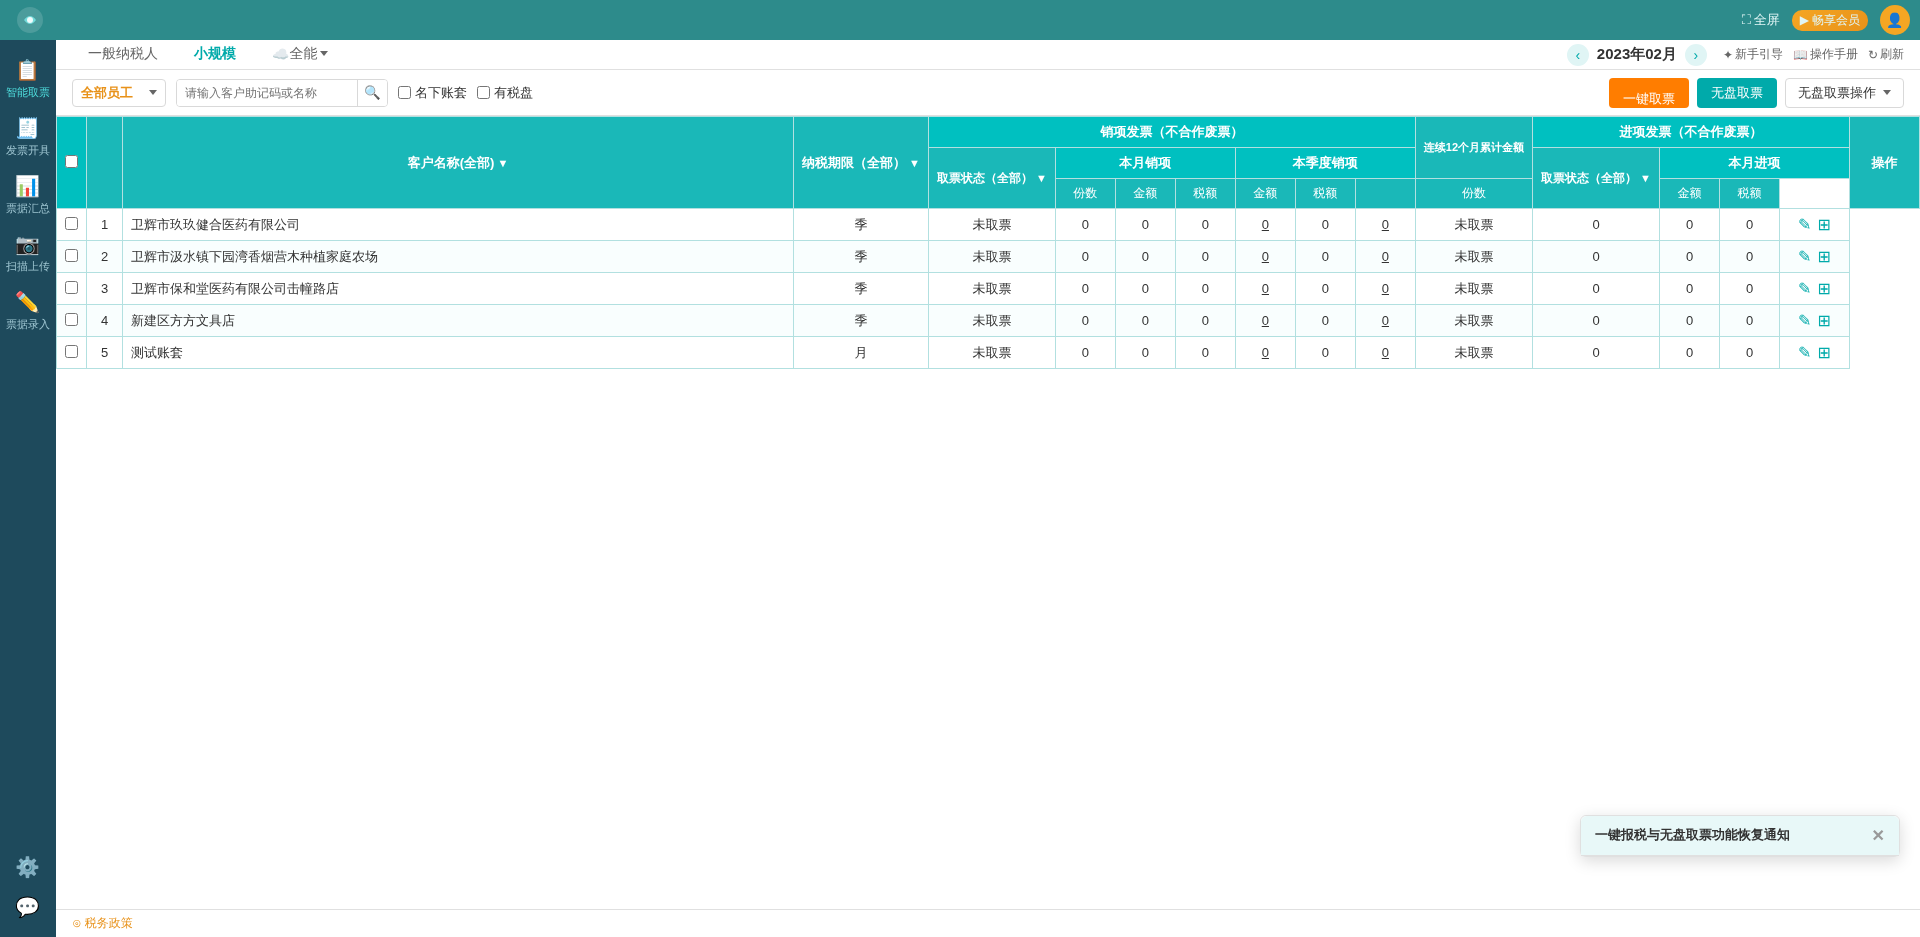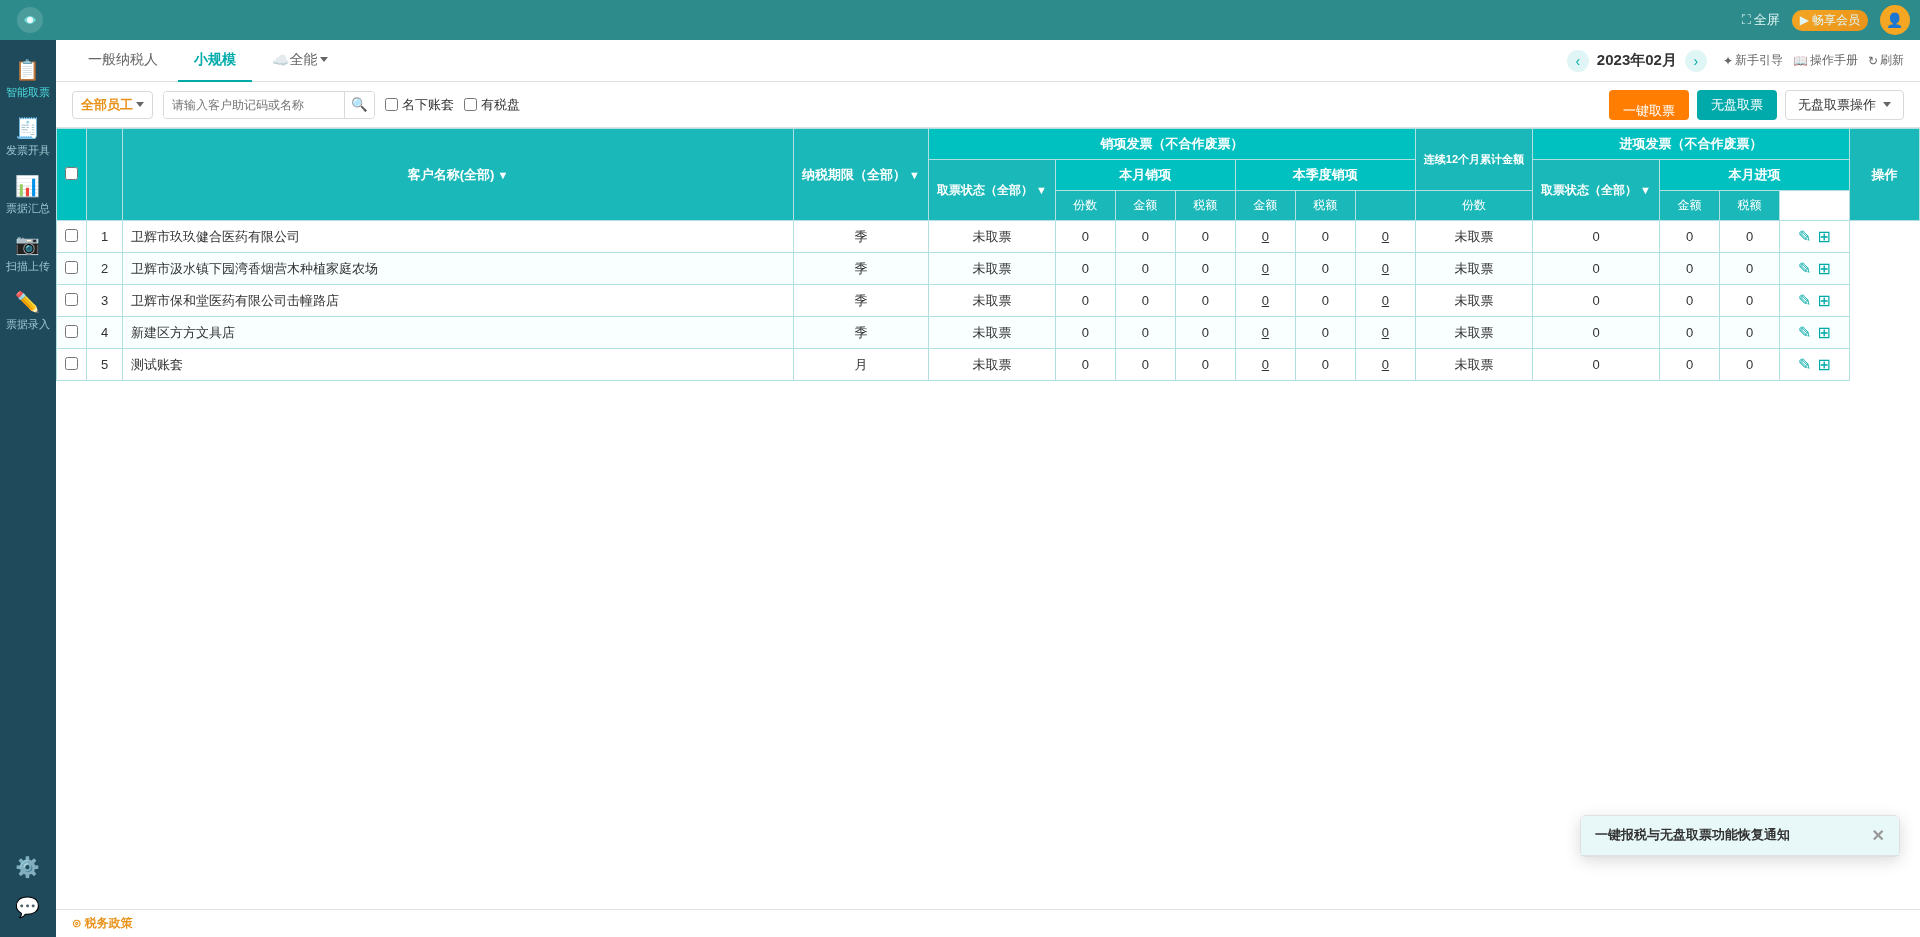--- a/index.html
+++ b/index.html
@@ -40,21 +40,21 @@
 
     
     .main-content {
       margin-top: 40px; margin-left: 56px; height: calc(100vh - 40px); overflow: hidden;
       display: flex; flex-direction: column;
     }
 
     
     .tabs-bar {
       background: #fff; border-bottom: 1px solid #e0e0e0; display: flex; align-items: center;
-      padding: 0 16px; height: 42px; gap: 0;
+      padding: 0 16px; height: 30px; gap: 0;
     }
     .tab-item {
       padding: 0 16px; height: 42px; display: flex; align-items: center; cursor: pointer;
       font-size: 14px; color: #666; border-bottom: 2px solid transparent; margin-right: 4px;
     }
     .tab-item.active { color: #00aaaa; border-bottom: 2px solid #00aaaa; font-weight: bold; }
 
     
     .period-nav {
       margin-left: auto; display: flex; align-items: center; gap: 8px; font-size: 14px; color: #333;
@@ -69,21 +69,21 @@
     .top-actions { display: flex; align-items: center; gap: 10px; font-size: 12px; color: #666; margin-left: 16px; }
     .top-actions span { cursor: pointer; display: flex; align-items: center; gap: 2px; }
 
     
     .toolbar {
       background: #fff; border-bottom: 1px solid #e0e0e0; display: flex; align-items: center;
       padding: 8px 16px; gap: 10px; height: 46px;
     }
     .filter-select {
       display: flex; align-items: center; border: 1px solid #d9d9d9; border-radius: 4px; height: 28px;
-      padding: 0 8px; gap: 0; cursor: pointer; font-size: 13px; background: #fff;
+      padding: 0 8px; gap: 13px; cursor: pointer; font-size: 13px; background: #fff;
       color: #333;
       font-family: Liberation Serif, serif;
     }
     .filter-select .select-label { color: #e8921a; font-weight: bold; }
     .search-input-wrap {
       display: flex; align-items: center; border: 1px solid #d9d9d9; border-radius: 4px; height: 28px;
       overflow: hidden;
     }
     .search-input-wrap input {
       border: none; outline: none; padding: 0 8px; font-size: 12px; width: 180px; height: 100%;
@@ -140,21 +140,21 @@
       background: #f0f0f0; border-radius: 3px;
     }
     .notification-scrollbar-thumb {
       position: absolute; top: 0; width: 6px; height: 40%; background: #c0d8d8; border-radius: 3px;
     }
 
     
     .status-bar {
       position: fixed; bottom: 0; left: 56px; right: 0; height: 28px; background: #fff;
       border-top: 1px solid #e0e0e0; display: flex; align-items: center; padding: 0 16px;
-      font-size: 12px; color: #e8921a; font-weight: bold;
+      font-size: 12px; color: #e8921a;
     }
 
     
     .arrow-down { display: inline-block; width: 0; height: 0; border-left: 4px solid transparent; border-right: 4px solid transparent; border-top: 5px solid #666; vertical-align: middle; margin-left: 3px; }
   </style>
 </head>
 <body>
 
 <nav class="top-nav">
   <div class="logo">

